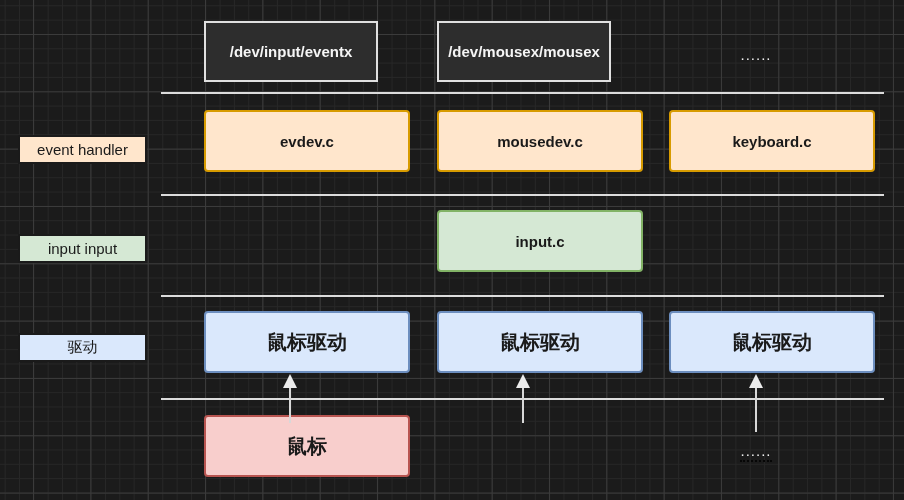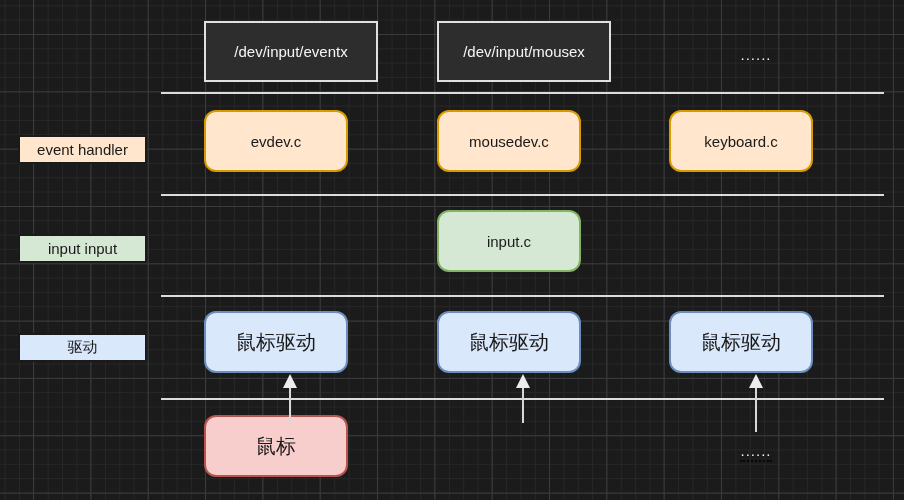--- a/index.html
+++ b/index.html
@@ -11,26 +11,26 @@
       linear-gradient(to right, #3b3b3b 1px, transparent 1px),
       linear-gradient(to bottom, #3b3b3b 1px, transparent 1px),
       linear-gradient(to right, #272727 1px, transparent 1px),
       linear-gradient(to bottom, #272727 1px, transparent 1px);
     background-size:57.33px 57.33px, 57.33px 57.33px, 14.33px 14.33px, 14.33px 14.33px;
     background-position:33px 0, 0 34px, 4.7px 0, 0 5.3px;
   }
   .sep{position:absolute;left:161px;width:723px;height:2px;background:#dcdcdc;}
   .node{
     position:absolute;display:flex;align-items:center;justify-content:center;
-    box-sizing:border-box;text-align:left;font-size:15px;color:#1a1a1a;
+    box-sizing:border-box;text-align:left;font-size:15px;color:#1a1a1a;font-weight:bold;
   }
   .dark-node{
     width:174px;height:61px;background:#2d2d2d;border:2px solid #e0e0e0;color:#f5f5f5;
   }
-  .round{width:144px;height:62px;border-radius:12px;border:2px solid;}
+  .round{width:206px;height:62px;border-radius:4px;border:2px solid;}
   .orange{background:#ffe6cc;border-color:#d79b00;}
   .green{background:#d5e8d4;border-color:#82b366;}
   .blue{background:#dae8fc;border-color:#6c8ebf;}
   .red{background:#f8cecc;border-color:#b85450;}
   .zh{font-size:20px;}
   .row-label{
     position:absolute;left:18px;width:129px;height:29px;border:2px solid;
     display:flex;align-items:center;justify-content:center;
     box-sizing:border-box;font-size:15px;color:#1a1a1a;margin-top:8px;
   }
@@ -53,21 +53,21 @@
 <body>
 
 <div class="canvas">
 
   <div class="sep" style="top:92px"></div>
   <div class="sep" style="top:194px"></div>
   <div class="sep" style="top:295px"></div>
   <div class="sep" style="top:398px"></div>
 
   <div class="node dark-node" style="left:204px;top:21px">/dev/input/eventx</div>
-  <div class="node dark-node" style="left:437px;top:21px">/dev/input/mousex</div>
+  <div class="node dark-node" style="left:437px;top:21px">/dev/mousex/mousex</div>
   <div class="ellipsis" style="left:719px;top:46px">......</div>
 
   <div class="row-label orange" style="top:127px">event handler</div>
   <div class="node round orange" style="left:204px;top:110px">evdev.c</div>
   <div class="node round orange" style="left:437px;top:110px">mousedev.c</div>
   <div class="node round orange" style="left:669px;top:110px">keyboard.c</div>
 
   <div class="row-label green" style="top:226px">input input</div>
   <div class="node round green" style="left:437px;top:210px">input.c</div>
 

